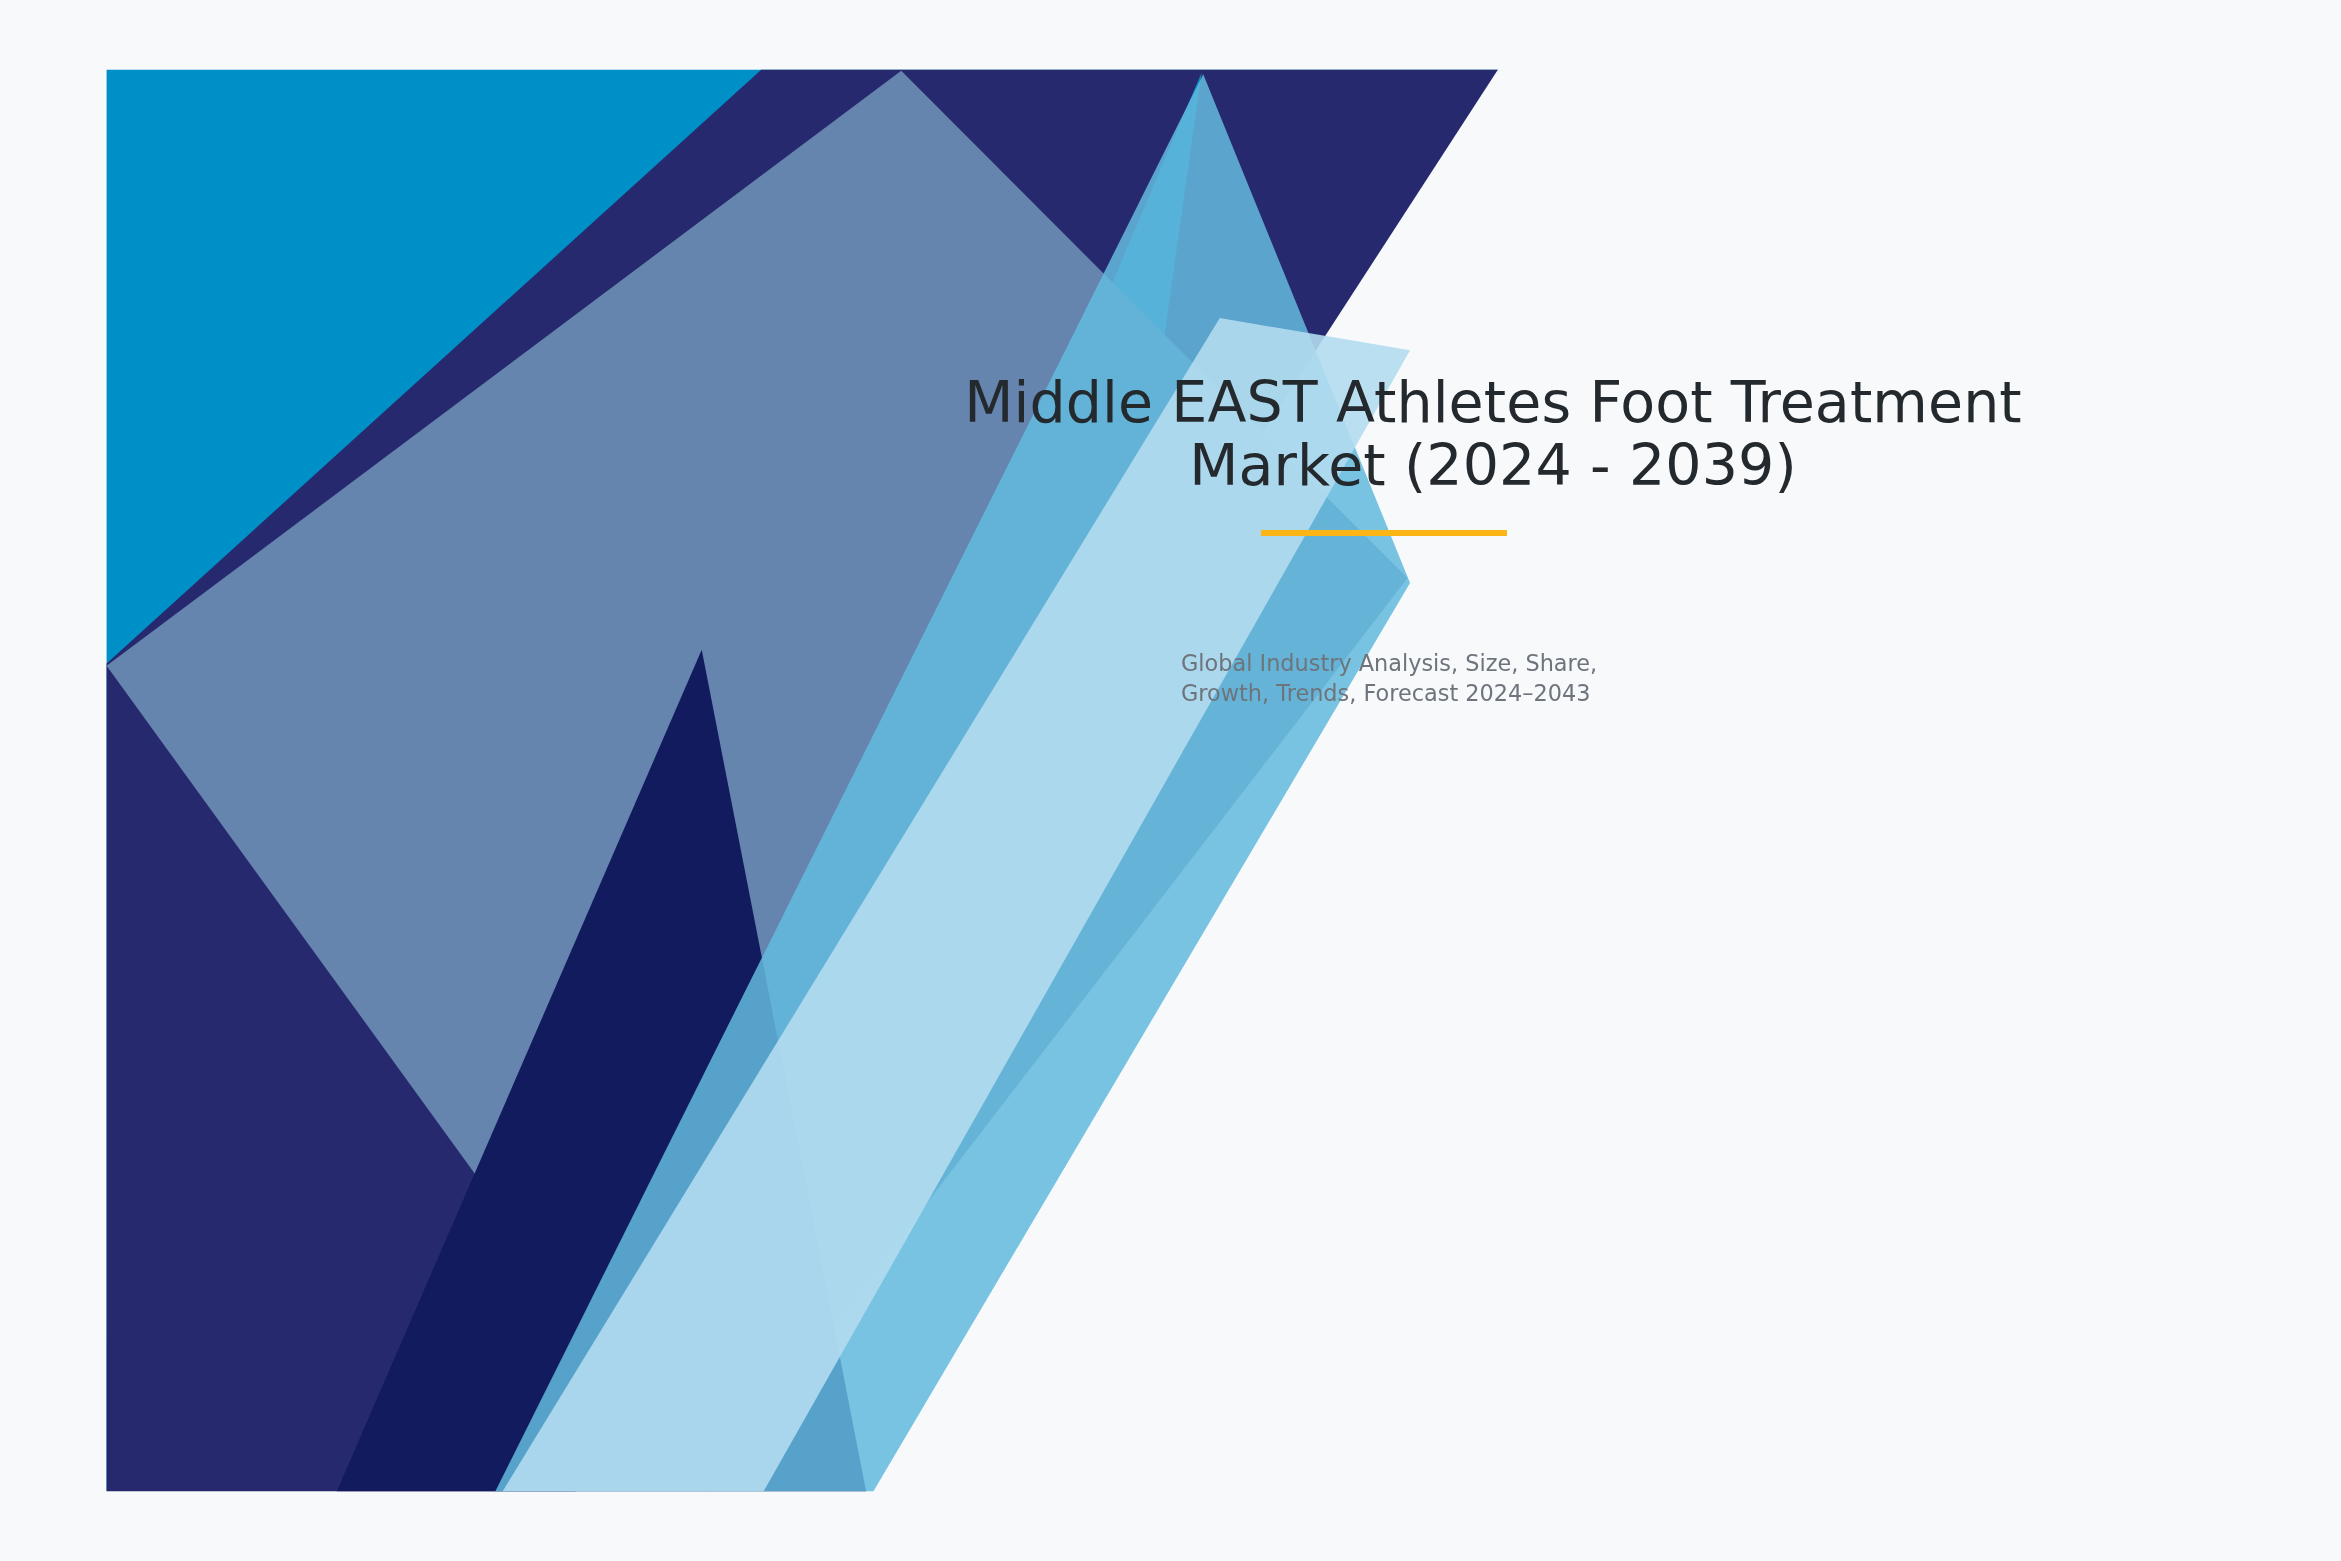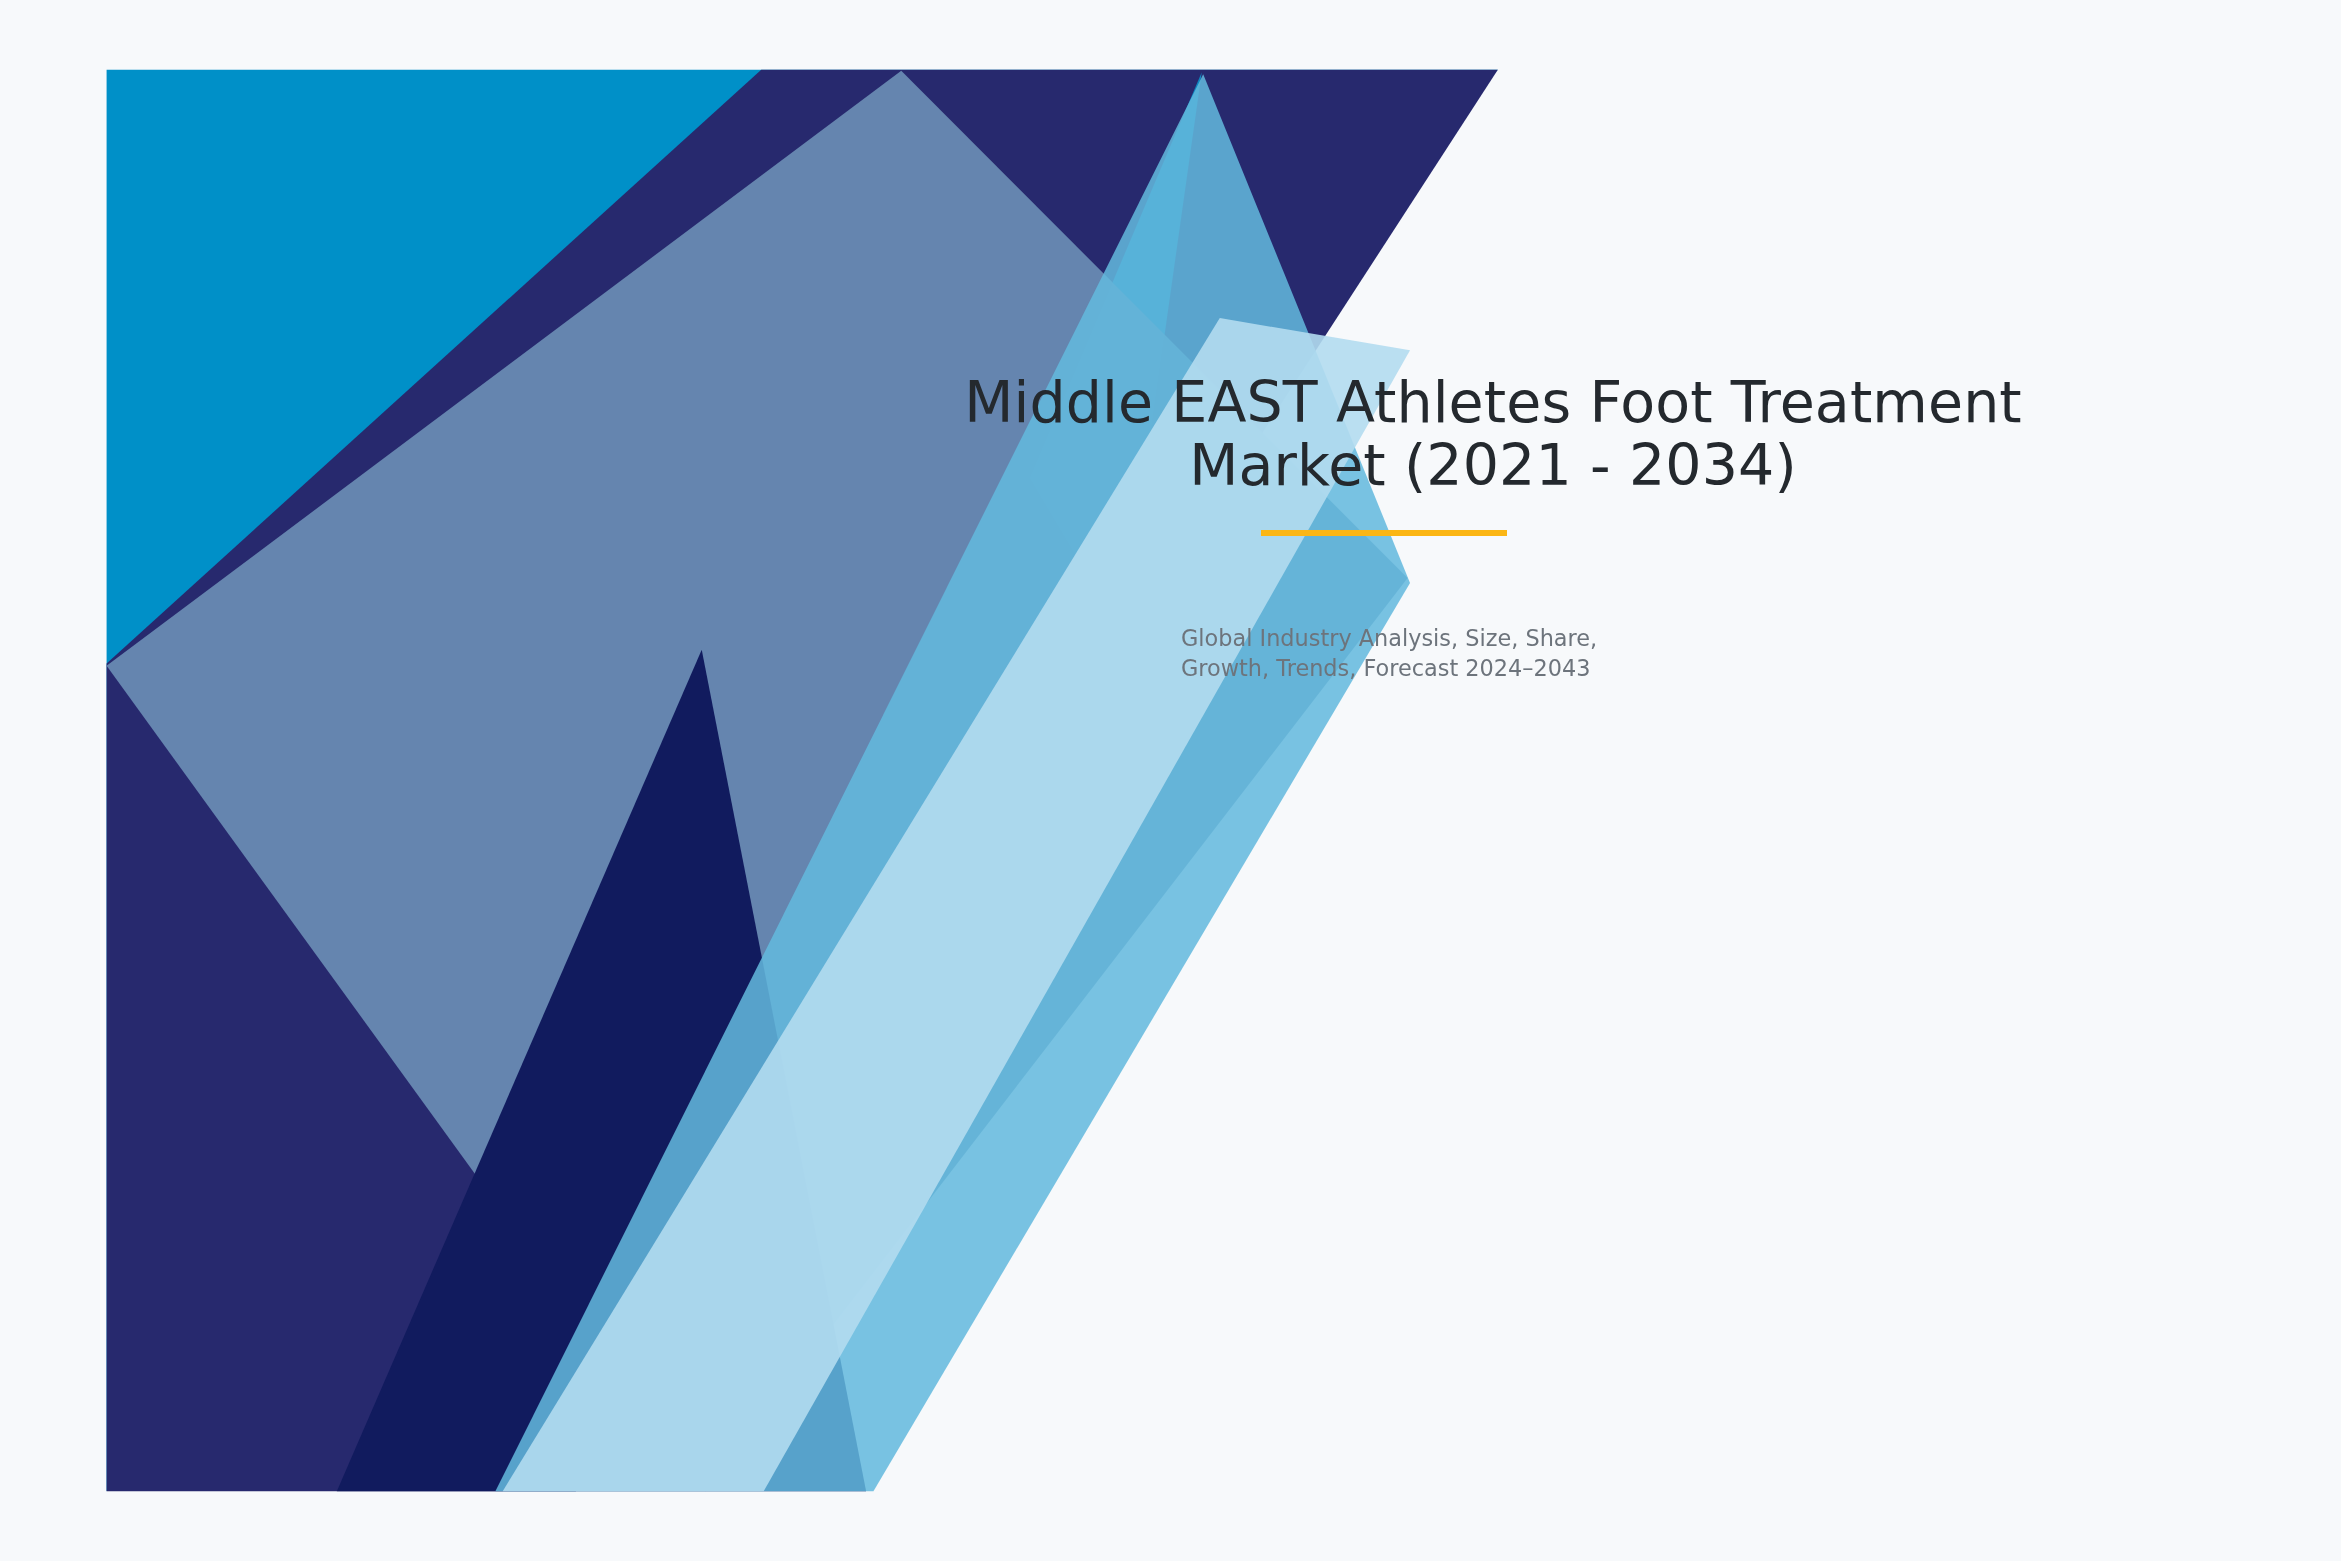--- a/index.html
+++ b/index.html
@@ -43,21 +43,21 @@
     position:absolute;
     left:1261px;
     top:530px;
     width:246px;
     height:5.9px;
     background:#fbb615;
   }
   #subtitle {
     position:absolute;
     left:1181px;
-    top:624px;
+    top:649px;
     width:342px;
     text-align:right;
     font-size:22.4px;
     line-height:1.32;
     color:#6d747c;
   }
   .sub-line { display:block; white-space:nowrap; }
 </style>
 </head>
 <body style="background: rgb(247, 249, 251);">
@@ -76,21 +76,21 @@
 
     <polygon points="1438,1332 1775,3057 690,3057" fill="#111b5e"></polygon>
 
     <polygon points="2466,152 2890,1195 1790,3057 1015,3057" fill="#63b9dd" fill-opacity="0.86"></polygon>
 
     <polygon points="2500,652 2890,718 1565,3057 1030,3057" fill="#b3dcef" fill-opacity="0.9"></polygon>
   </svg>
 
   <div id="text-block">
     <span class="title-line" id="title-line-1" style="color: rgb(36, 41, 46);">Middle EAST Athletes Foot Treatment</span>
-    <span class="title-line" id="title-line-2" style="color: rgb(36, 41, 46);">Market (2021 - 2034)</span>
+    <span class="title-line" id="title-line-2" style="color: rgb(36, 41, 46);">Market (2024 - 2039)</span>
   </div>
 
   <div id="title-underline" style="background: rgb(251, 182, 21);"></div>
 
   <div id="subtitle" style="color: rgb(109, 116, 124);">
     <span class="sub-line">Global Industry Analysis, Size, Share,</span>
     <span class="sub-line">Growth, Trends, Forecast 2024–2043</span>
   </div>
 
 </div>

